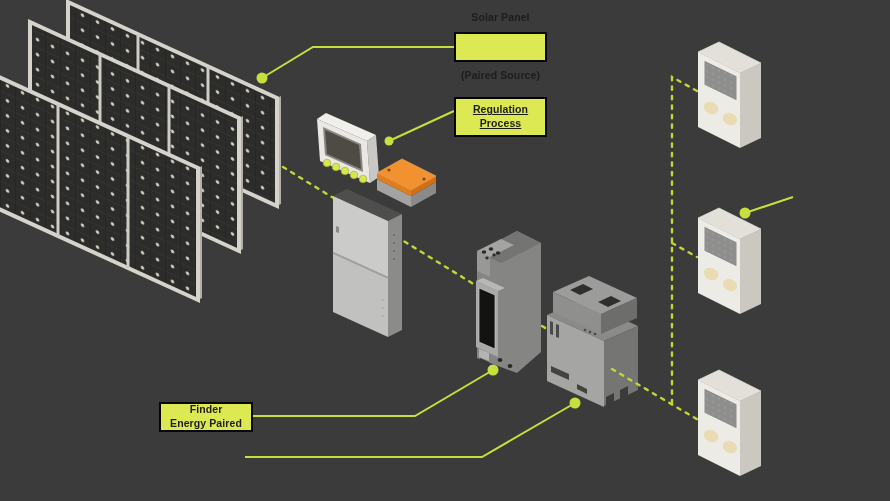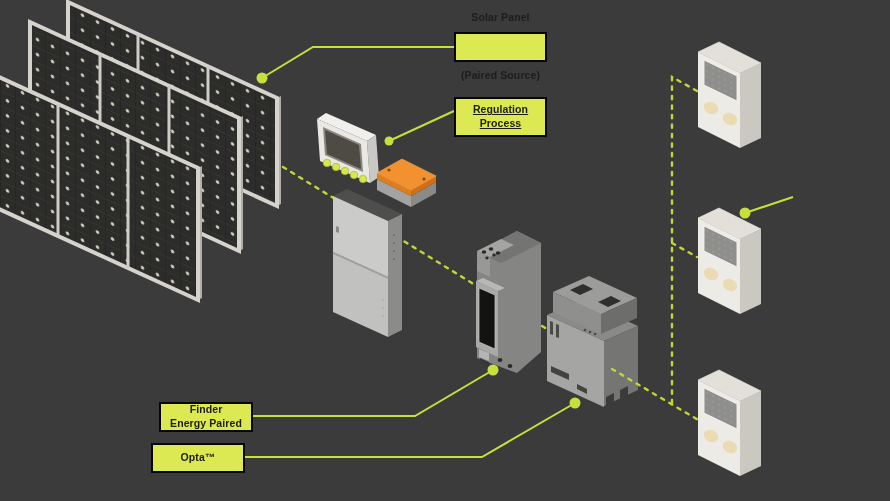--- a/index.html
+++ b/index.html
@@ -197,17 +197,14 @@
   <span>(Paired Source)</span>
 </div>
 <div class="callout" id="lbl-regulation">
   <span>Regulation</span>
   <span>Process</span>
 </div>
 <div class="callout" id="lbl-finder">
   <span>Finder</span>
   <span>Energy Paired</span>
 </div>
-<div class="callout" id="lbl-opta">
-  <span>Opta™</span>
-</div>
 
 </div>
 
 </body></html>

